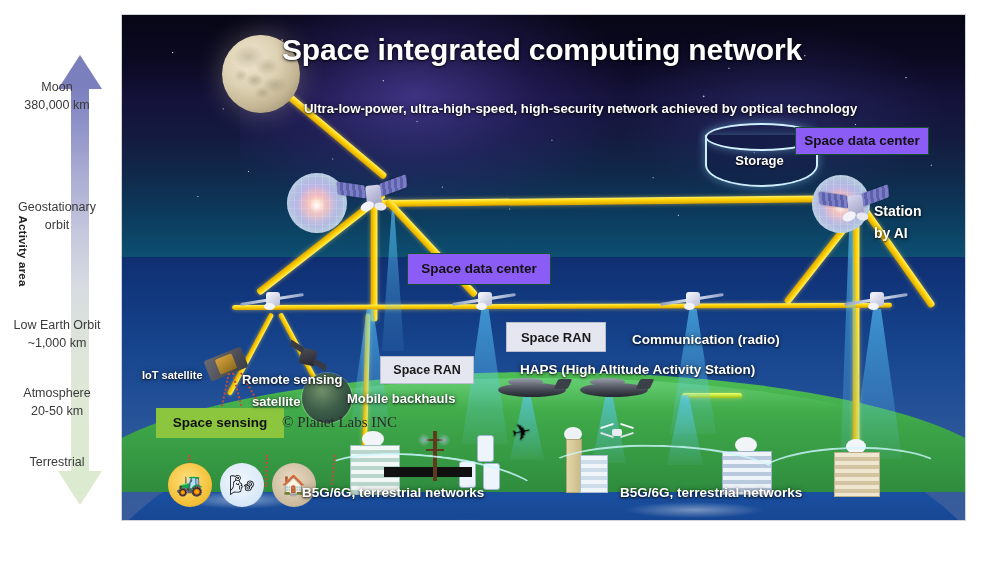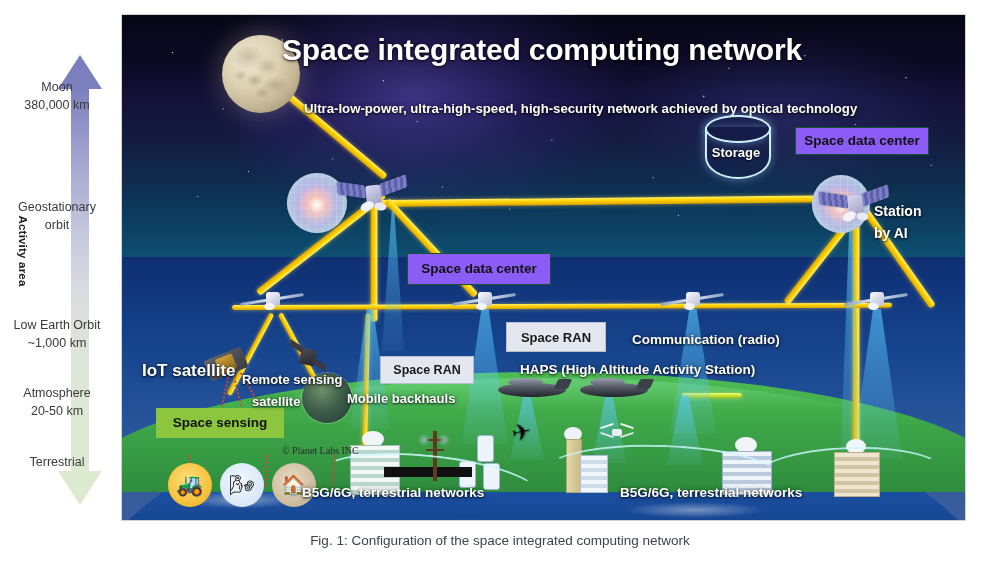--- a/index.html
+++ b/index.html
@@ -276,21 +276,21 @@
     <div class="beam" style="left:730px;top:294px;width:50px;height:150px;clip-path:polygon(42% 0,58% 0,100% 100%,0 100%);"></div>
     <div class="beam" style="left:388px;top:380px;width:34px;height:65px;clip-path:polygon(40% 0,60% 0,100% 100%,0 100%);"></div>
     <div class="beam" style="left:470px;top:380px;width:34px;height:68px;clip-path:polygon(40% 0,60% 0,100% 100%,0 100%);"></div>
     <div class="beam" style="left:545px;top:380px;width:36px;height:70px;clip-path:polygon(40% 0,60% 0,100% 100%,0 100%);"></div>
 
     <div class="moon" style="left:100px;top:20px;width:78px;height:78px;"></div>
 
     <div class="sky-label" style="left:160px;top:18px;font-size:30px;letter-spacing:-.2px;">Space integrated computing network</div>
     <div class="sky-label" style="left:182px;top:86px;font-size:13.2px;">Ultra-low-power, ultra-high-speed, high-security network achieved by optical technology</div>
 
-    <div id="storage" style="left:583px;top:100px;width:62px;height:66px;">
+    <div id="storage" style="left:583px;top:108px;width:62px;height:66px;padding-left:47px;">
       <div class="cyl-body"></div>
       <div class="cyl-top"></div>
       <div class="cyl-label">Storage</div>
     </div>
 
     <div class="aisphere" style="left:165px;top:158px;width:60px;height:60px;"></div>
     <div class="aisphere" style="left:690px;top:160px;width:58px;height:58px;"></div>
 
     <div class="sat gsat" style="left:218px;top:158px;width:70px;height:42px;transform:rotate(-6deg);">
       <div class="panel l"></div>
@@ -424,30 +424,29 @@
     <div class="callout green" style="left:34px;top:393px;width:128px;height:30px;font-size:13.5px;">Space sensing</div>
 
 
     <div class="sky-label" style="left:510px;top:317px;font-size:13.5px;">Communication (radio)</div>
 
     <div class="sky-label" style="left:752px;top:188px;font-size:14px;">Station</div>
     <div class="sky-label" style="left:752px;top:210px;font-size:14px;">by AI</div>
 
     <div class="sky-label" style="left:398px;top:347px;font-size:13.5px;color:#fff;">HAPS (High Altitude Activity Station)</div>
 
-    <div class="sky-label" style="left:20px;top:346px;font-size:17px;text-align:center;">IoT satellite</div>
+    <div class="sky-label" style="left:20px;top:354px;font-size:11px;text-align:center;">IoT satellite</div>
 
     <div class="sky-label" style="left:120px;top:357px;font-size:13px;">Remote sensing</div>
     <div class="sky-label" style="left:130px;top:379px;font-size:13px;">satellite</div>
 
     <div class="sky-label" style="left:225px;top:376px;font-size:13px;">Mobile backhauls</div>
 
-    <div style="position:absolute;left:160px;top:399px;font-size:10px;color:#2a2a2a;font-family:'Liberation Serif',serif;margin-top:31px;">© Planet Labs INC</div>
+    <div style="position:absolute;left:160px;top:399px;font-size:15px;color:#2a2a2a;font-family:'Liberation Serif',serif;">© Planet Labs INC</div>
 
     <div class="sky-label" style="left:180px;top:470px;font-size:13.5px;">B5G/6G, terrestrial networks</div>
 
     <div class="sky-label" style="left:498px;top:470px;font-size:13.5px;">B5G/6G, terrestrial networks</div>
 
   </div>
 
-  <div id="caption">Fig. 1: Configuration of the space integrated computing network</div>
 
 </div>
 
 </body></html>

